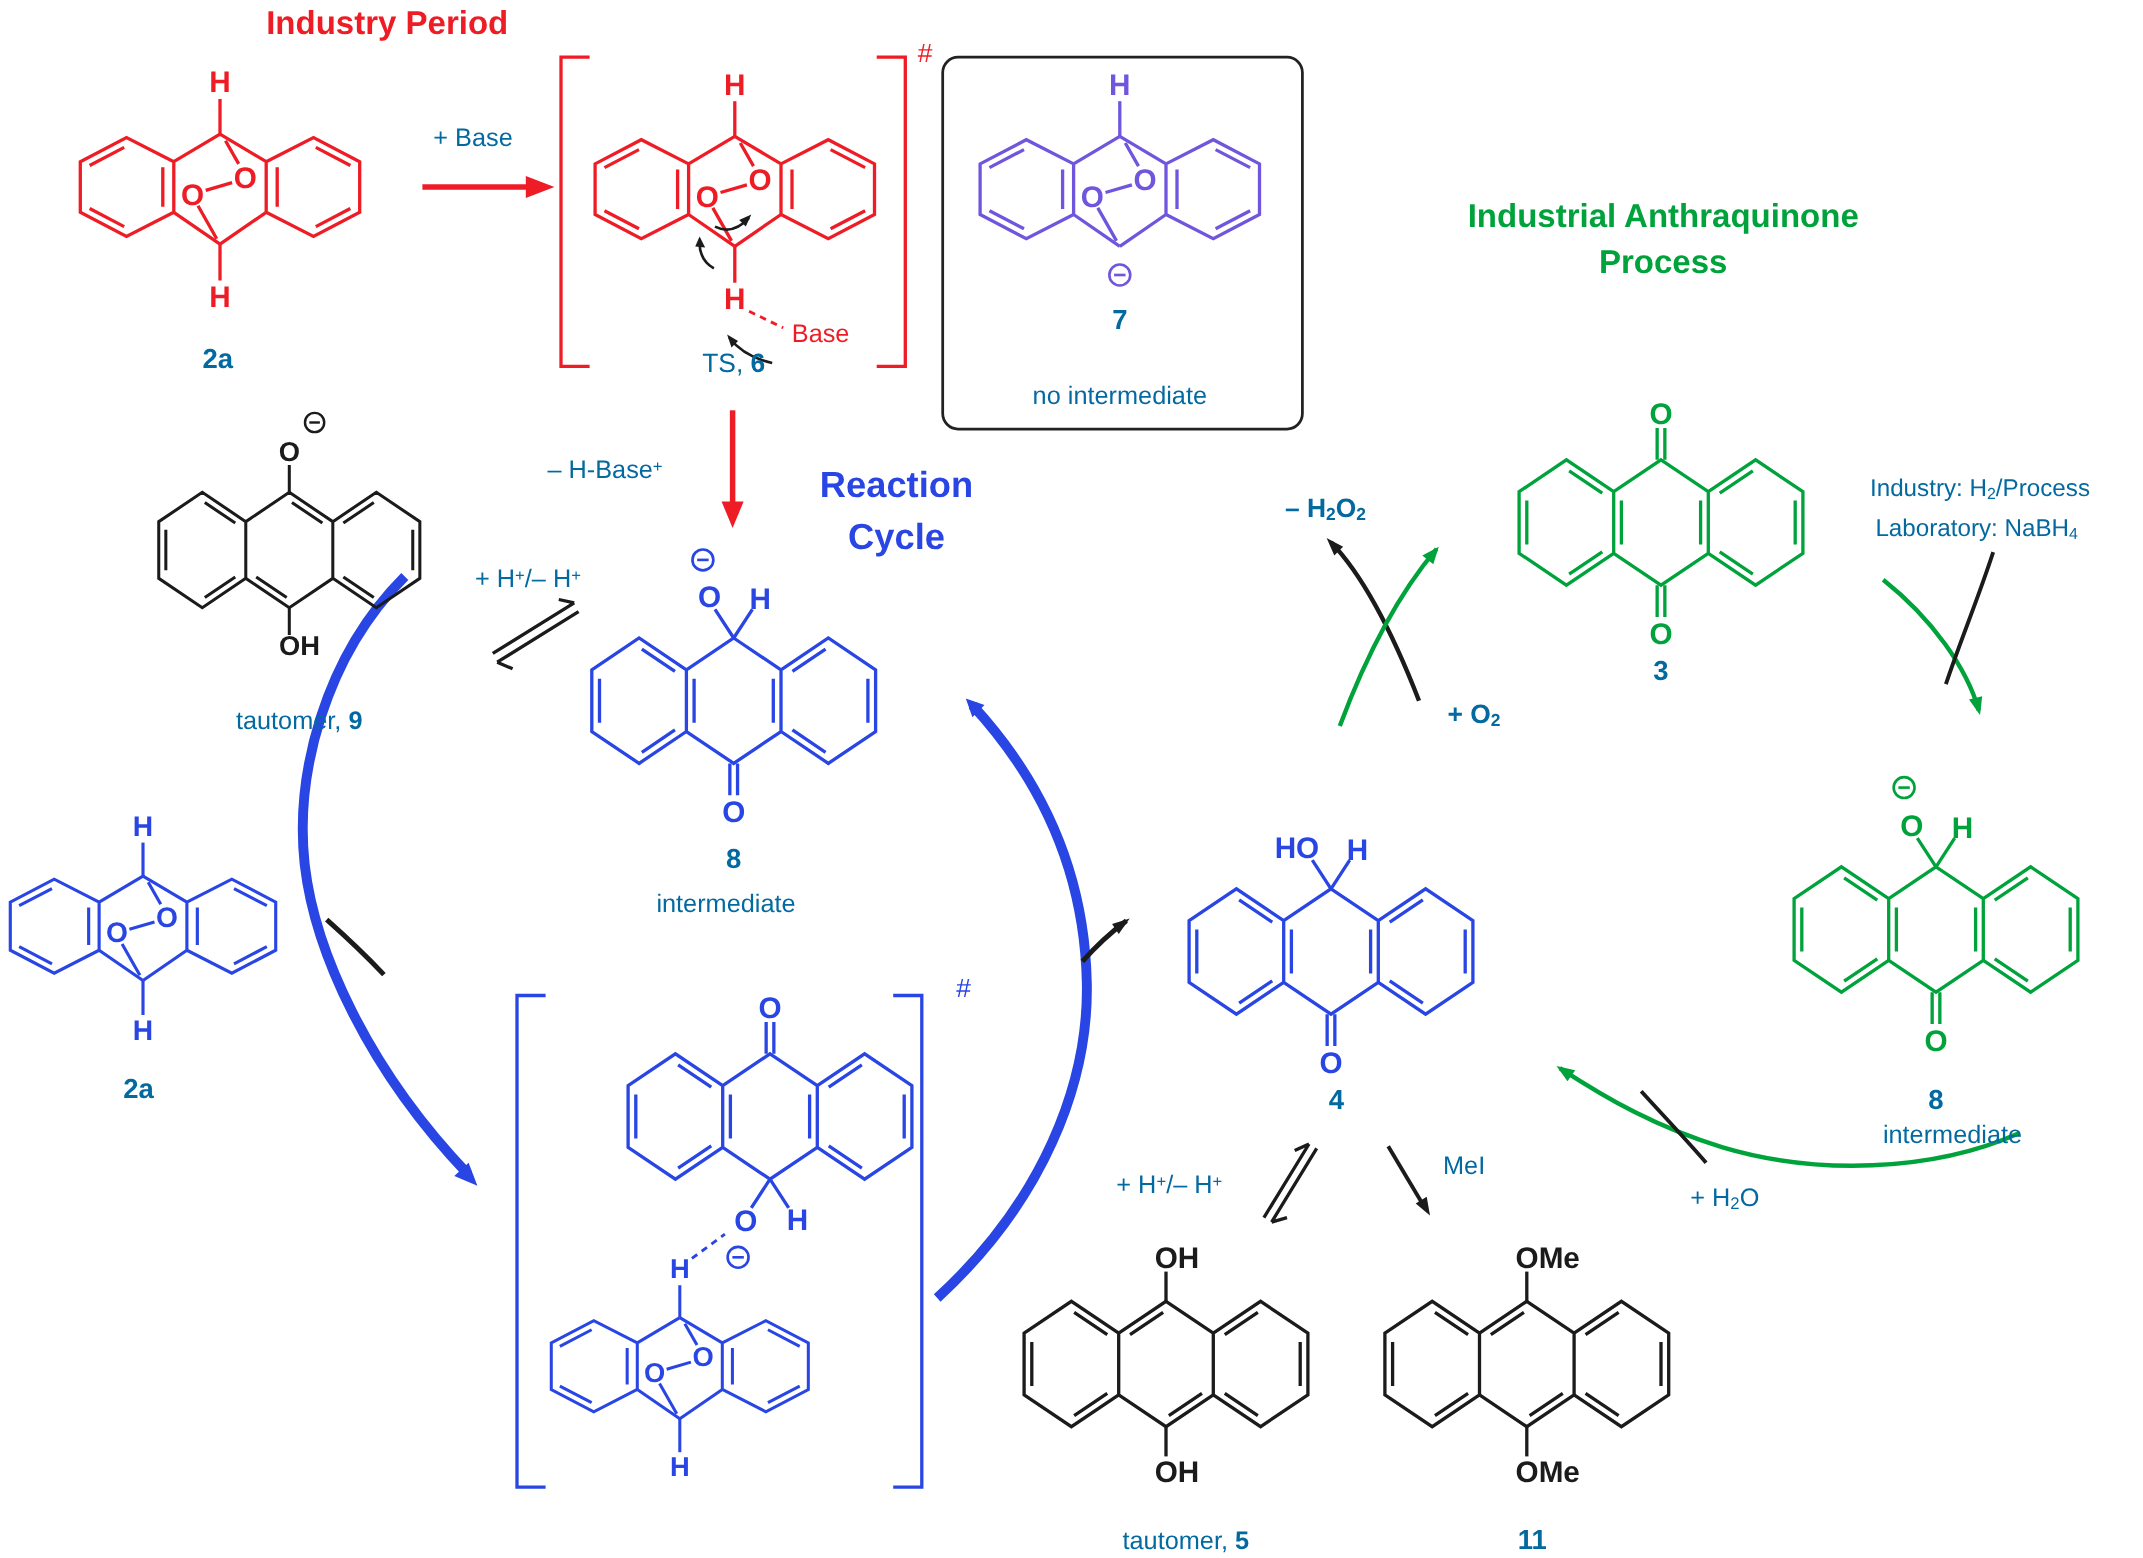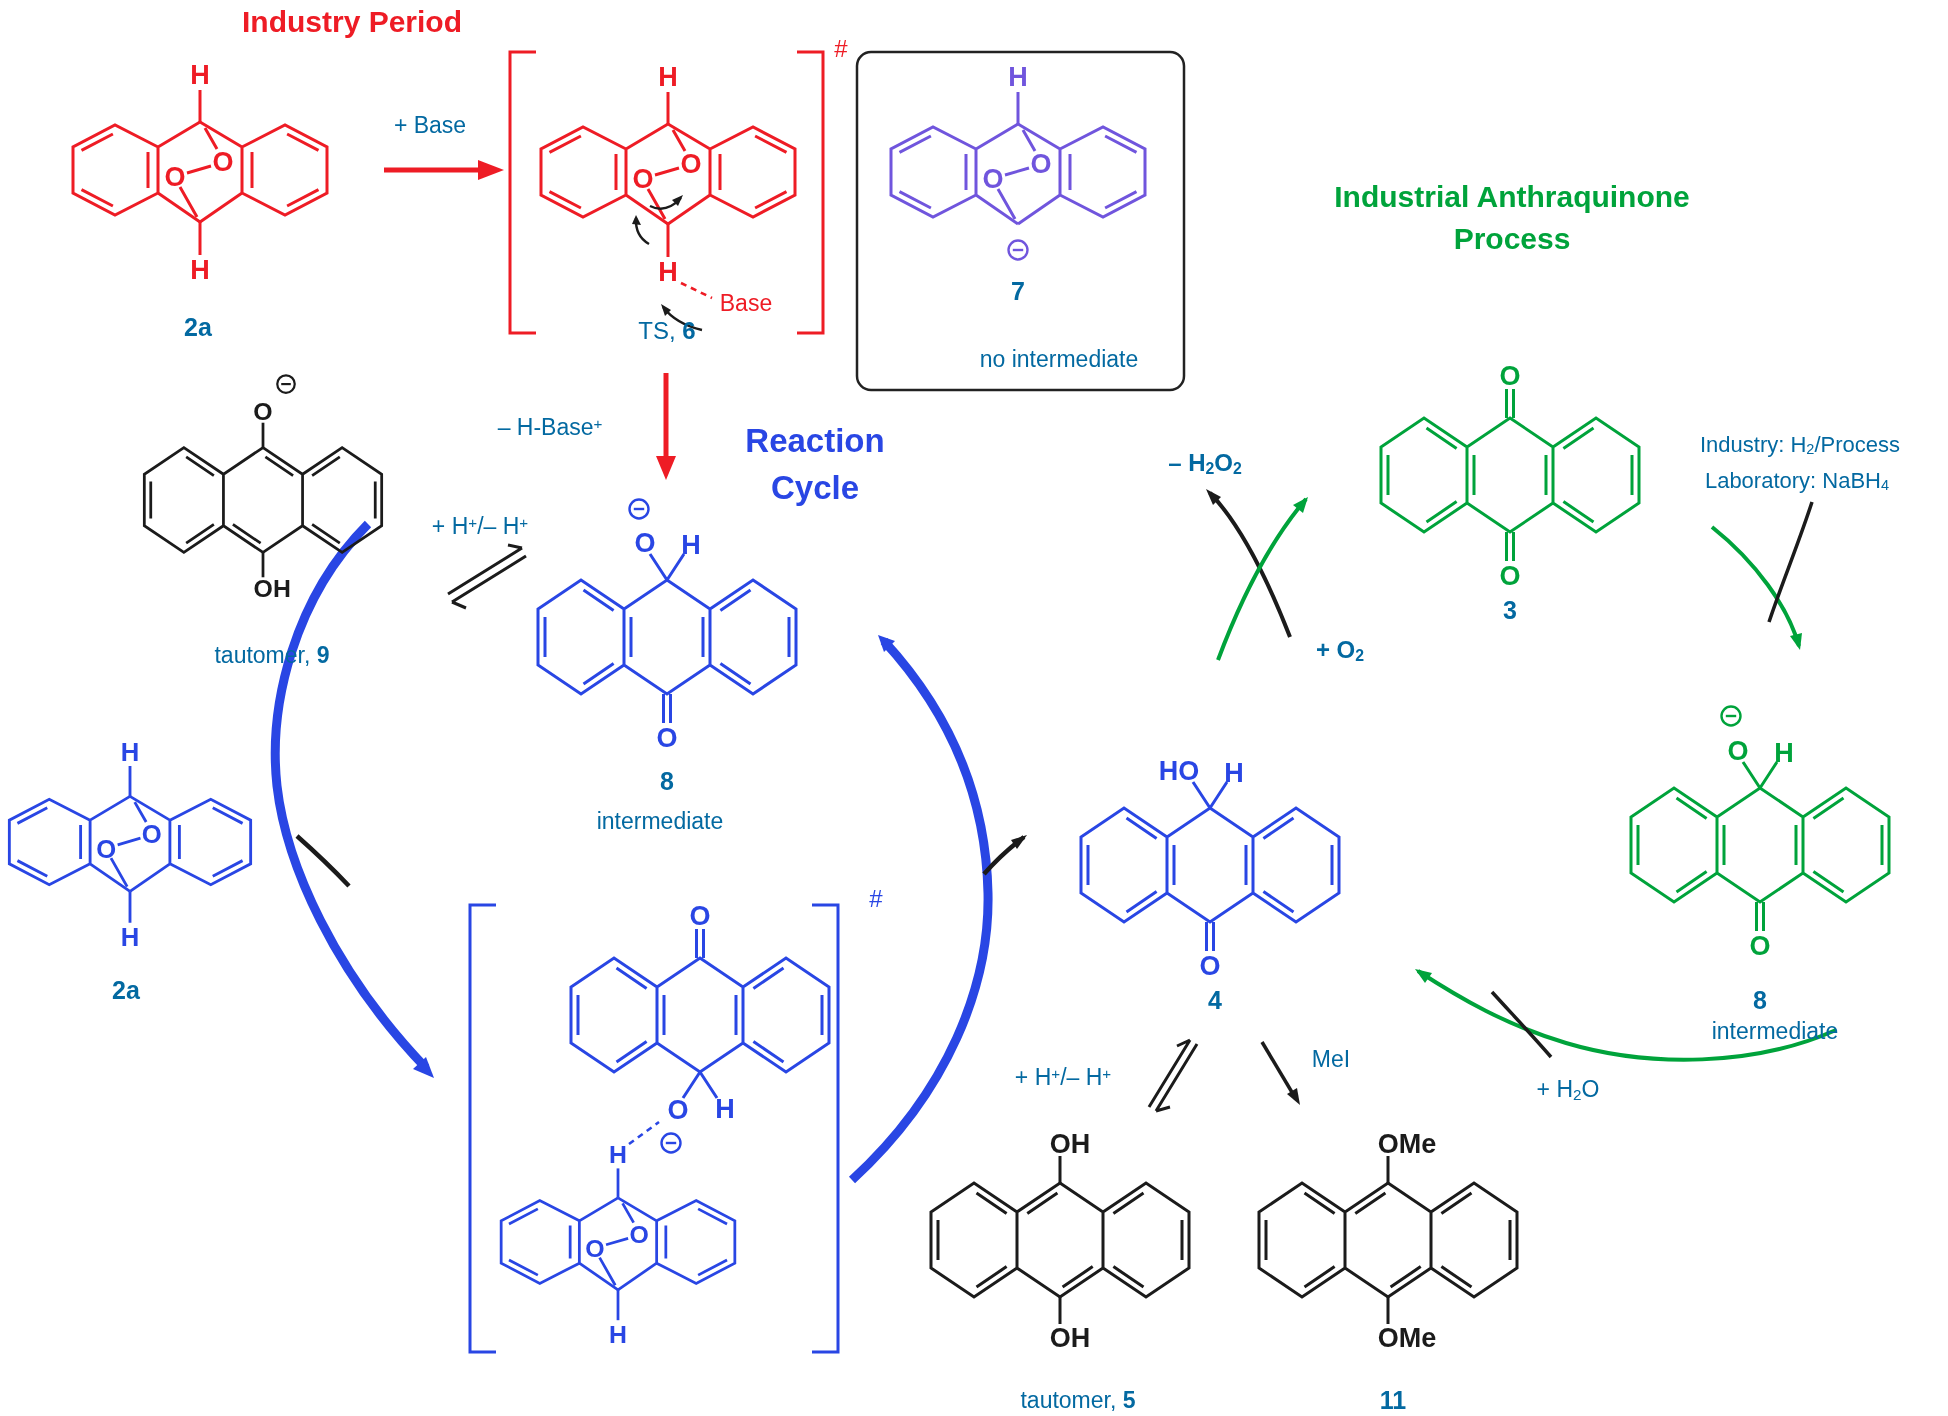--- a/index.html
+++ b/index.html
@@ -287,21 +287,21 @@
 
 <div class="lbl b red t30" style="left:352px;top:22px;">Industry Period</div>
 <div class="lbl" style="left:430px;top:125px;">+ Base</div>
 <div class="lbl red t24" style="left:841px;top:49px;">#</div>
 <div class="lbl t24" style="left:667px;top:331px;"><span>TS, </span><span class="b">6</span></div>
 <div class="lbl red" style="left:746px;top:303px;">Base</div>
 <div class="lbl" style="left:550px;top:427px;"><span>– H-Base</span><span class="sp">+</span></div>
 <div class="lbl b blue t33" style="left:815px;top:441px;text-align:right;">Reaction</div>
 <div class="lbl b blue t33" style="left:815px;top:488px;">Cycle</div>
 <div class="lbl b t25" style="left:1018px;top:291px;">7</div>
-<div class="lbl" style="left:1018px;top:359px;margin-left:41px;">no intermediate</div>
+<div class="lbl" style="left:1018px;top:359px;">no intermediate</div>
 <div class="lbl b green t30" style="left:1512px;top:197px;">Industrial Anthraquinone</div>
 <div class="lbl b green t30" style="left:1512px;top:239px;">Process</div>
 <div class="lbl t22" style="left:1800px;top:445px;"><span>Industry: H</span><span class="sb">2</span><span>/Process</span></div>
 <div class="lbl t22" style="left:1797px;top:481px;"><span>Laboratory: NaBH</span><span class="sb">4</span></div>
 <div class="lbl b t24" style="left:1205px;top:464px;"><span>– H</span><span class="sb">2</span><span>O</span><span class="sb">2</span></div>
 <div class="lbl b t24" style="left:1340px;top:651px;"><span>+ O</span><span class="sb">2</span></div>
 <div class="lbl b t25" style="left:1510px;top:610px;">3</div>
 <div class="lbl b t25" style="left:667px;top:781px;">8</div>
 <div class="lbl" style="left:660px;top:821px;">intermediate</div>
 <div class="lbl b t25" style="left:198px;top:327px;">2a</div>

